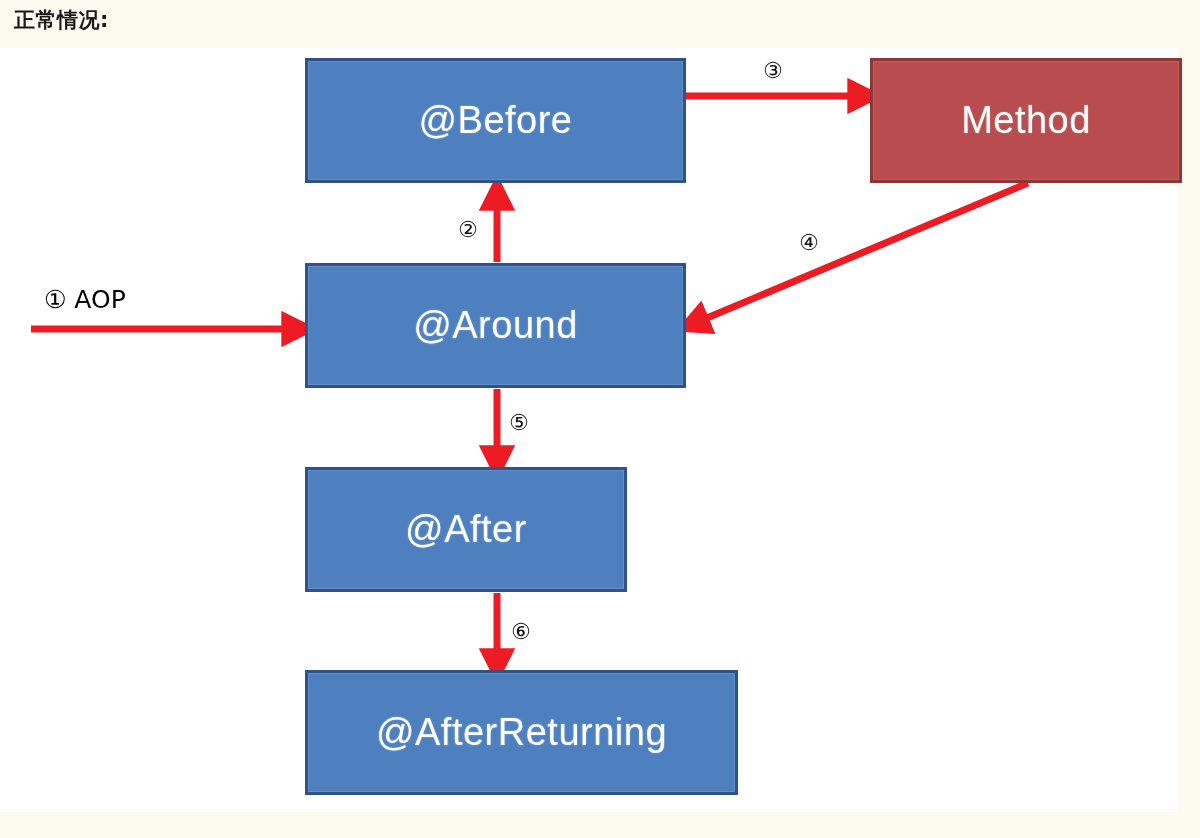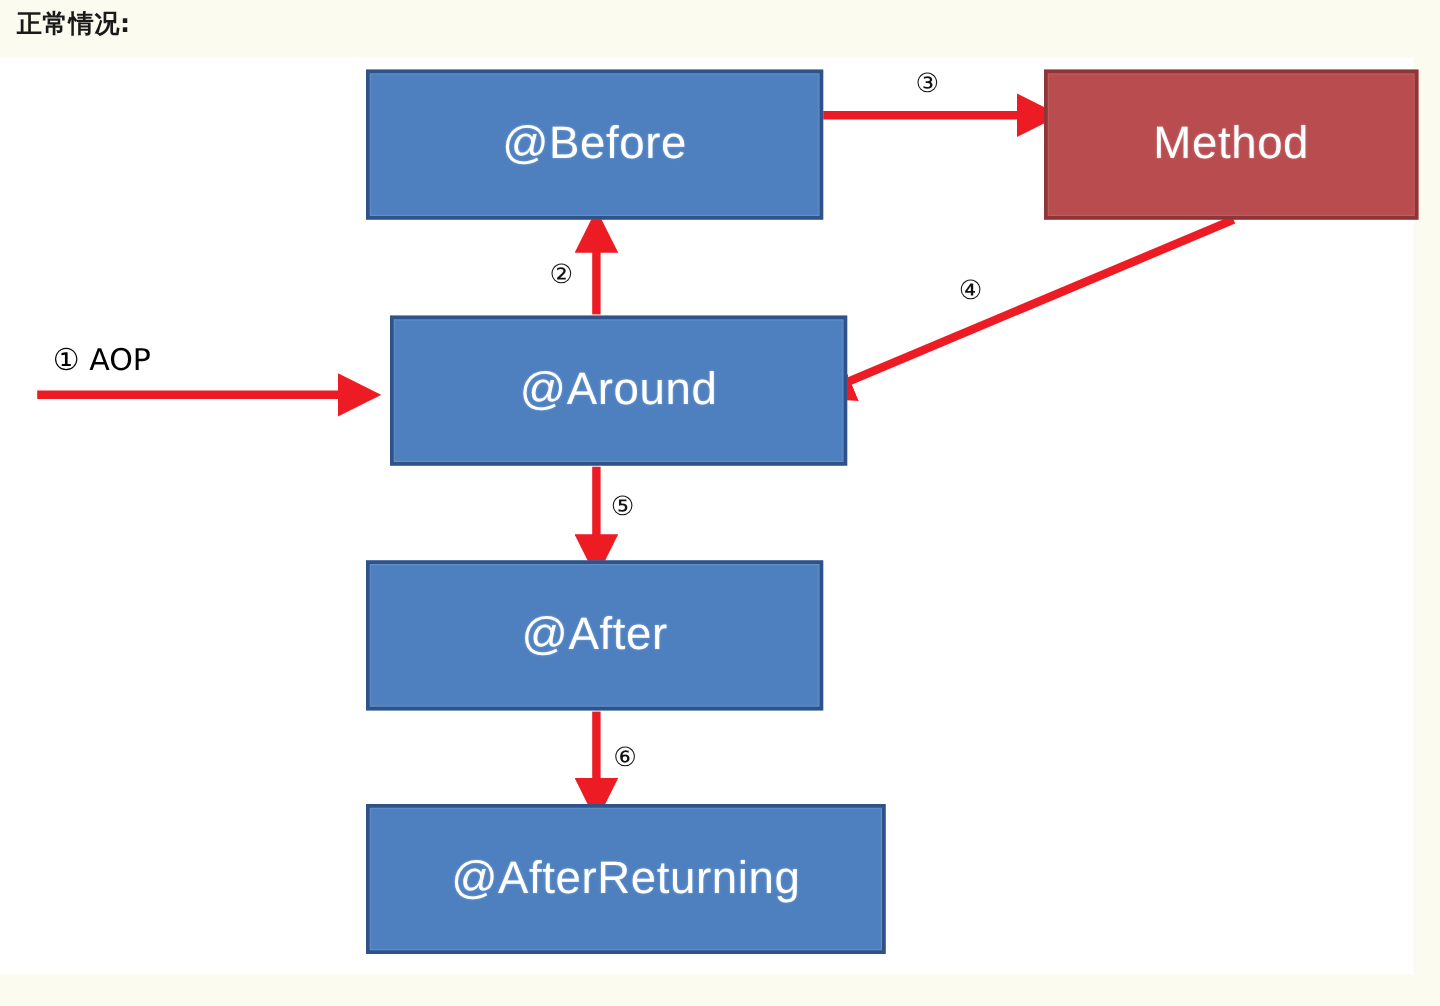--- a/index.html
+++ b/index.html
@@ -127,25 +127,25 @@
   </svg>
 
   <div class="node blue" style="left:305px; top:58px; width:381px; height:125px;">
     <span>@Before</span>
   </div>
 
   <div class="node red" style="left:870px; top:58px; width:312px; height:125px;">
     <span>Method</span>
   </div>
 
-  <div class="node blue" style="left:305px; top:263px; width:381px; height:125px;margin-left:20px;">
+  <div class="node blue" style="left:305px; top:263px; width:381px; height:125px;">
     <span>@Around</span>
   </div>
 
-  <div class="node blue" style="left:305px; top:467px; width:381px; height:125px;">
+  <div class="node blue" style="left:305px; top:467px; width:322px; height:125px;">
     <span>@After</span>
   </div>
 
   <div class="node blue" style="left:305px; top:670px; width:433px; height:125px;">
     <span>@AfterReturning</span>
   </div>
 
   <div class="aop-label" style="left:44px; top:285px;">① AOP</div>
 
   <div class="step-label" style="left:458px; top:217px;">②</div>

